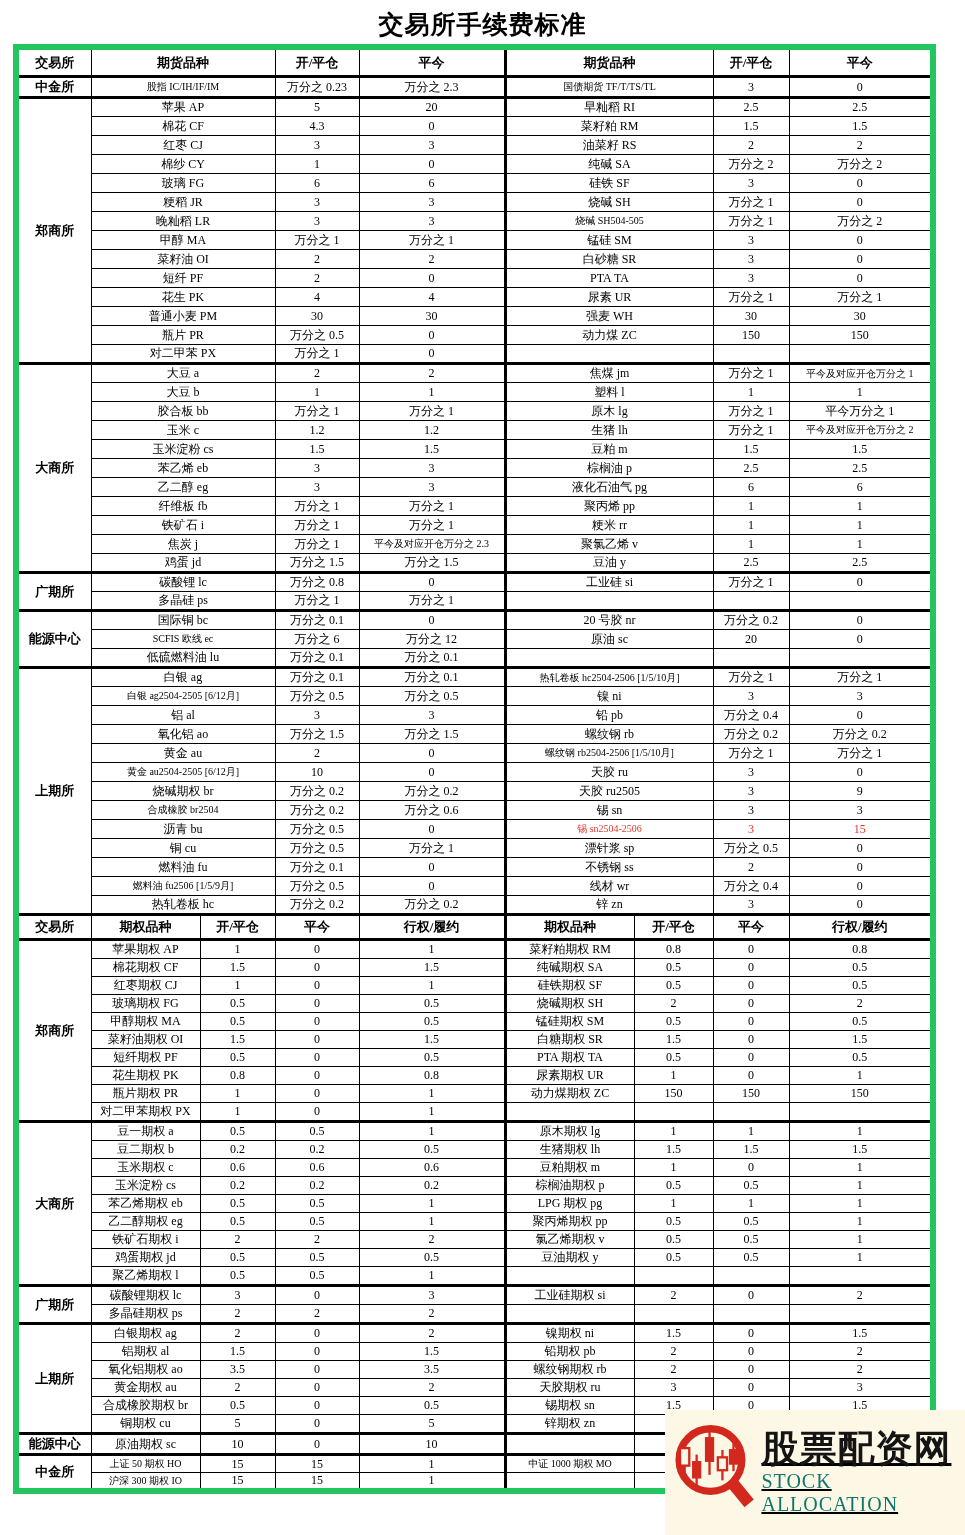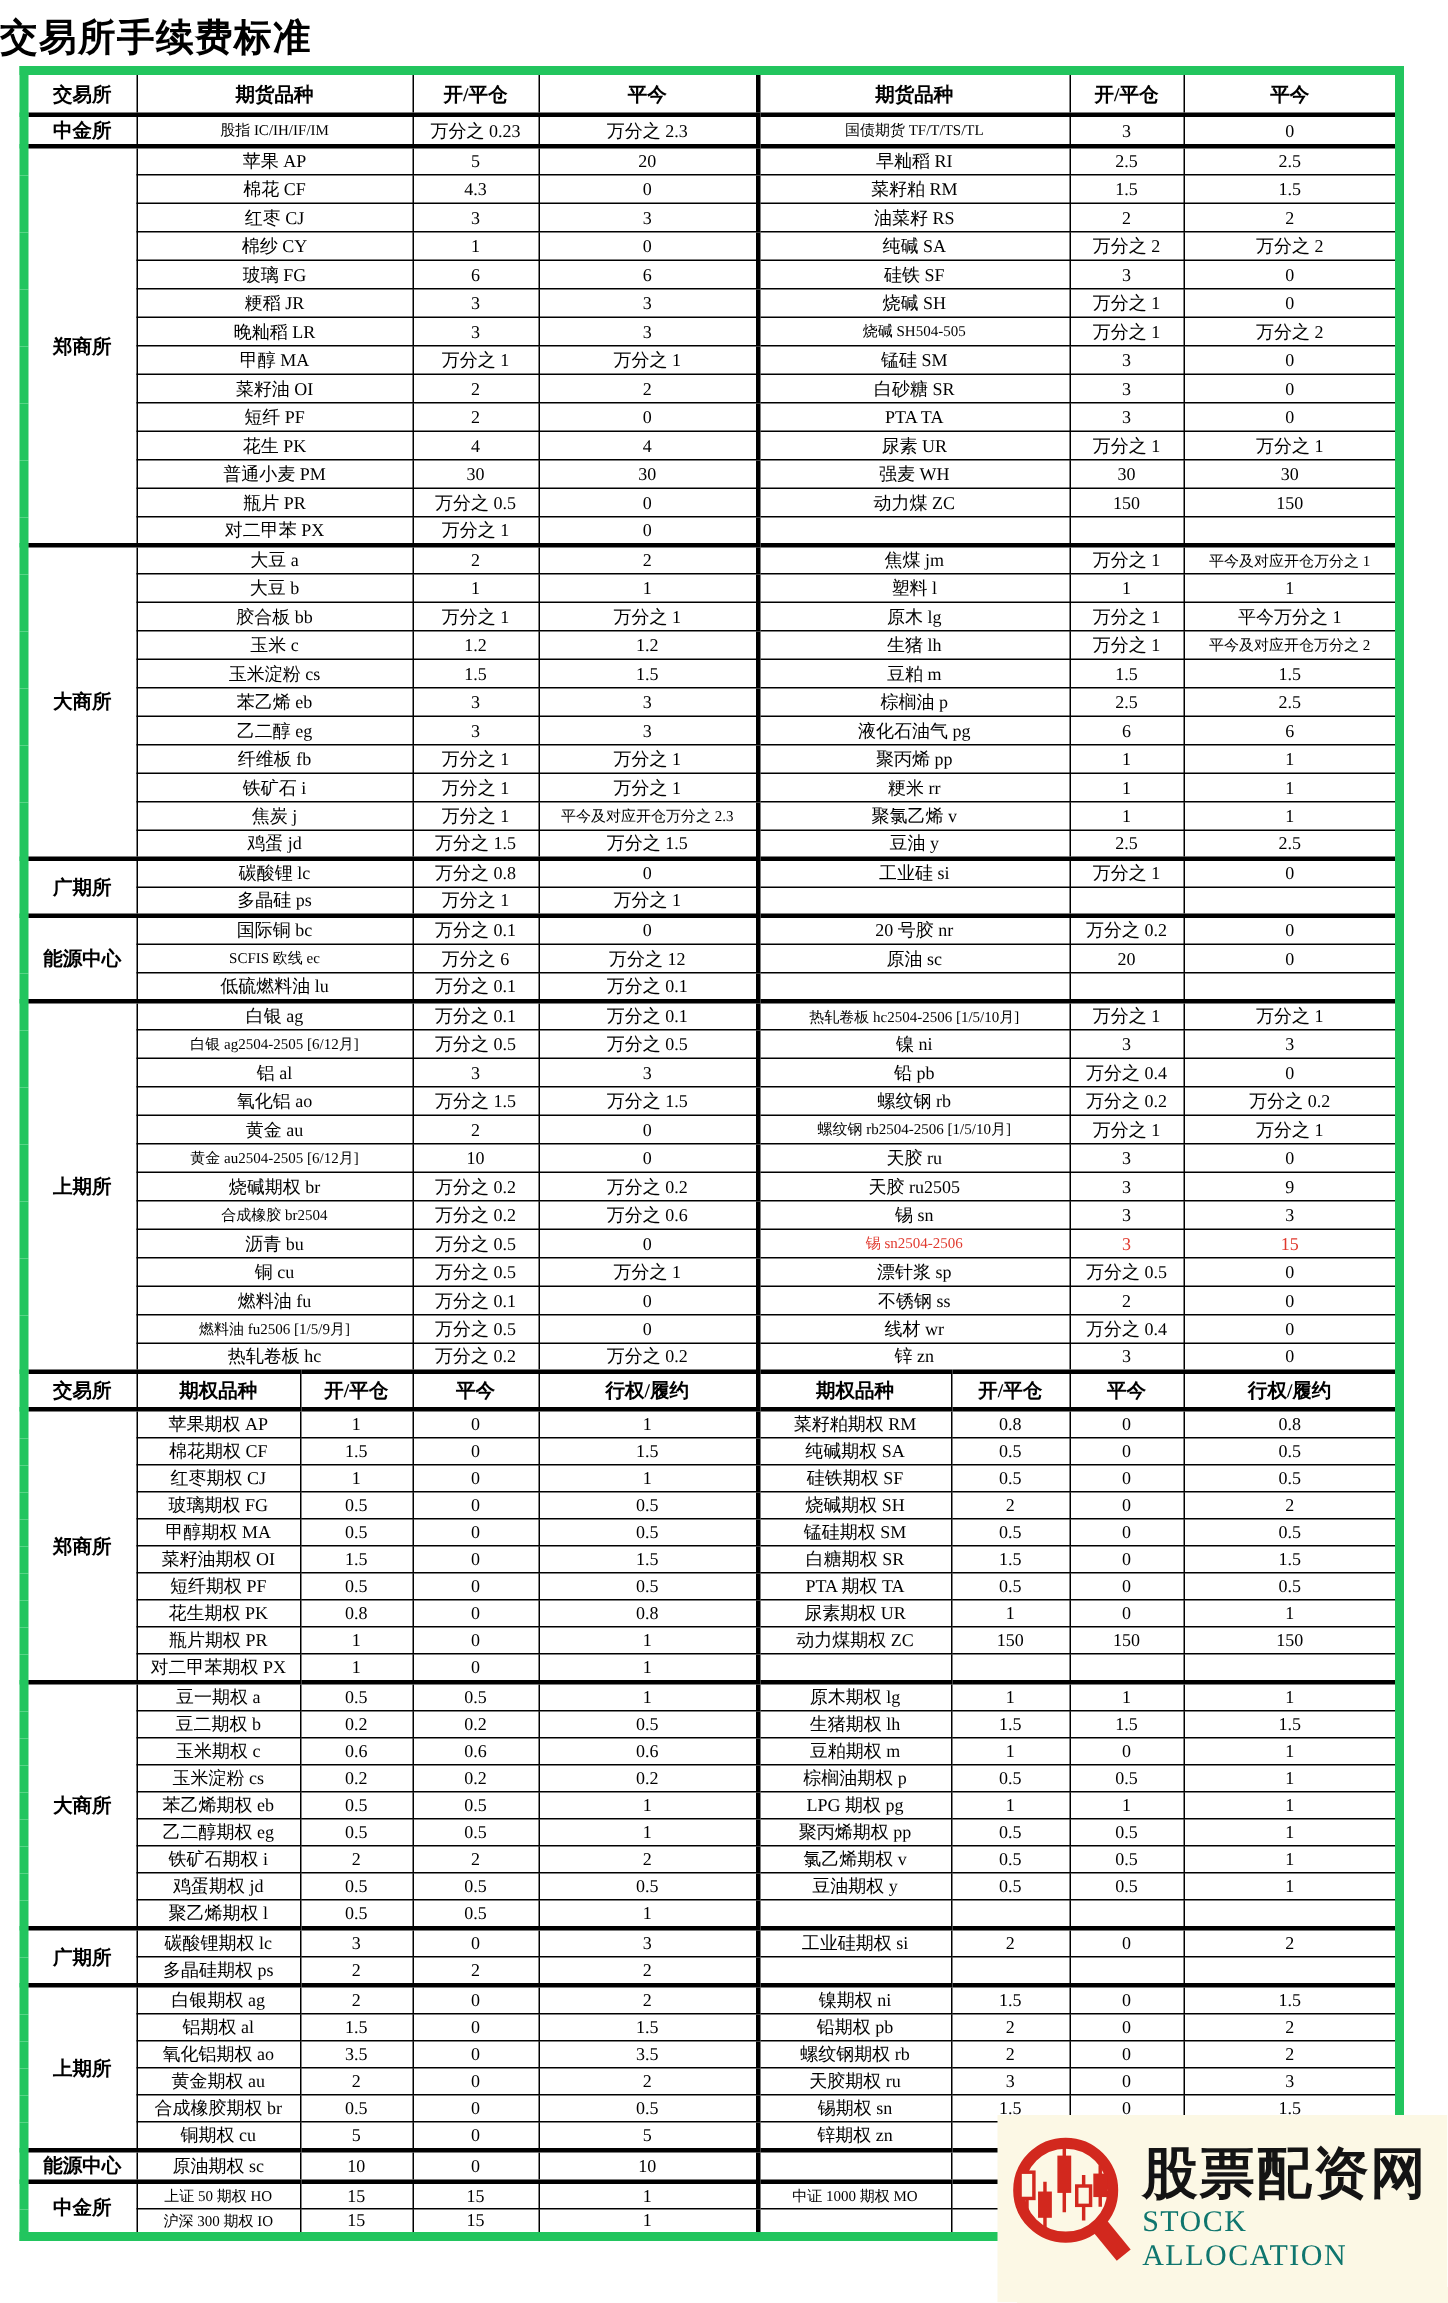--- a/index.html
+++ b/index.html
@@ -1,21 +1,21 @@
 <!DOCTYPE html>
 <html><head>
 <meta charset="utf-8">
 <style>
   html,body{margin:0;padding:0;}
   body{
     position:relative;width:965px;height:1535px;background:#fff;overflow:hidden;
     font-family:"Liberation Serif","DejaVu Serif",serif;color:#000;
   }
   .title{
-    font-size:25px;font-weight:bold;
+    text-align:center;font-size:25px;font-weight:bold;
     font-family:Liberation Sans, sans-serif;
     padding-top:8px;height:44px;box-sizing:border-box;letter-spacing:1px;
   }
   table.fee{
     border-collapse:collapse;border:6px solid #22c55e;table-layout:fixed;
     width:917px;margin-left:13px;
   }
   th,td{
     border:1px solid #000;text-align:center;padding:0;
     overflow:hidden;white-space:nowrap;vertical-align:middle;
@@ -31,21 +31,21 @@
   td.long{font-size:10px;}
   td.red{color:#e0392e;}
   #futures-body tr{height:19px;}
   #options-body tr{height:18px;}
 
   .watermark{
     position:absolute;left:665px;top:1410px;width:300px;height:125px;
     background:#fcf8e5;display:flex;align-items:center;z-index:5;
     padding-left:4px;box-sizing:border-box;
   }
-  .wm-text{margin-left:4px;}
+  .wm-text{margin-left:4px;text-decoration:underline;}
   .wm-cn{
     font-family:"Liberation Sans","DejaVu Sans",sans-serif;
     font-weight:900;font-size:37px;line-height:1.1;color:#141414;letter-spacing:1px;
   }
   .wm-en{
     font-family:"Liberation Serif","DejaVu Serif",serif;
     font-size:20px;color:#0f766e;letter-spacing:1px;margin-top:1px;
   }
 </style>
 </head>

